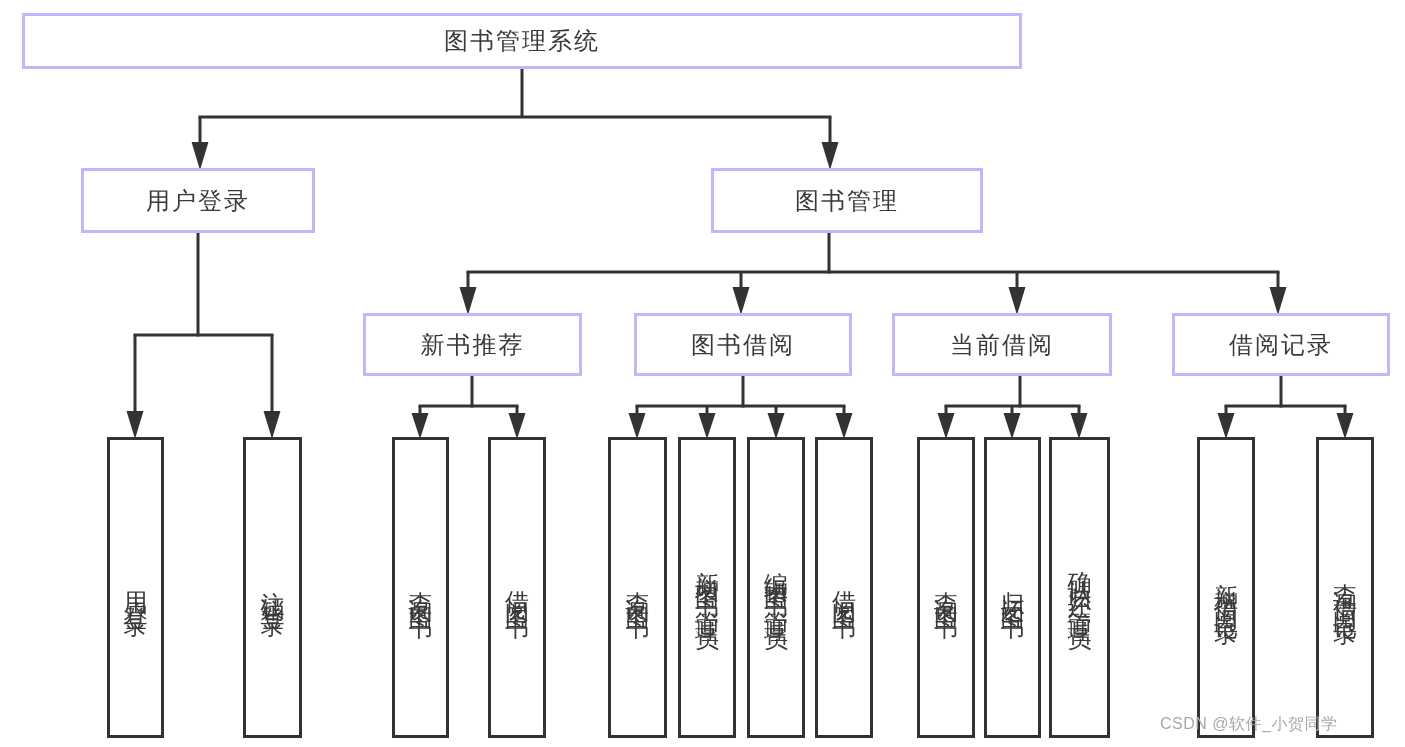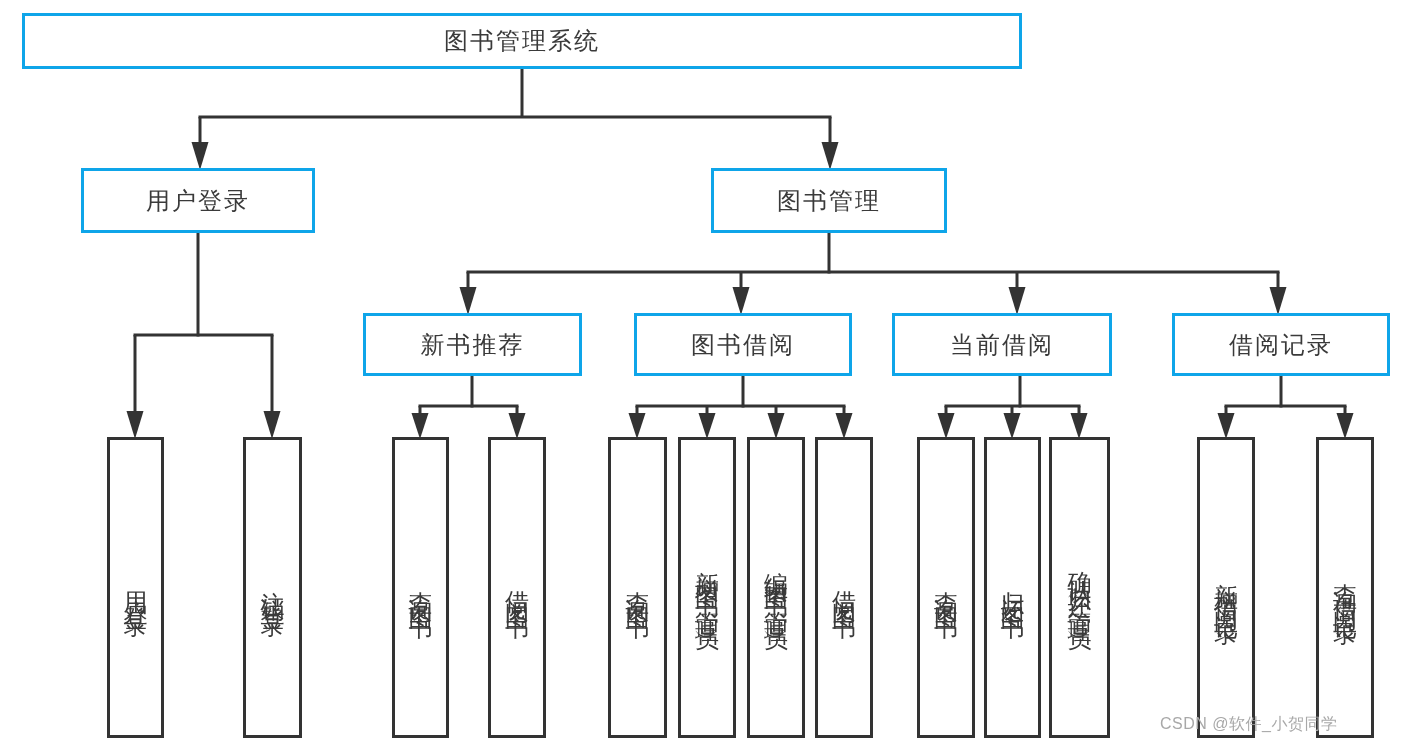--- a/index.html
+++ b/index.html
@@ -8,21 +8,21 @@
     width:1405px;height:747px;
     background:#ffffff;
     font-family:"Liberation Sans","DejaVu Sans",sans-serif;
     overflow:hidden;
   }
   #wires{position:absolute;left:0;top:0;width:1405px;height:747px;}
   .hbox{
     position:absolute;
     box-sizing:border-box;
     background:#ffffff;
-    border:3px solid #0ea5e9;
+    border:3px solid #c4b5fd;
     display:flex;align-items:center;justify-content:center;
     font-size:24px;color:#3a3a3a;letter-spacing:2px;
     white-space:nowrap;
   }
   .vbox{
     position:absolute;
     box-sizing:border-box;
     background:#ffffff;
     border:3px solid #333333;
     display:flex;align-items:center;justify-content:center;
@@ -126,21 +126,21 @@
     </g>
   </svg>
 
   <div class="hbox" style="left:22px;top:13px;width:1000px;height:56px;">
     <span>图书管理系统</span>
   </div>
 
   <div class="hbox" style="left:81px;top:168px;width:234px;height:65px;">
     <span>用户登录</span>
   </div>
-  <div class="hbox" style="left:711px;top:168px;width:236px;height:65px;font-family:Liberation Mono, monospace;">
+  <div class="hbox" style="left:711px;top:168px;width:272px;height:65px;font-family:Liberation Mono, monospace;">
     <span>图书管理</span>
   </div>
 
   <div class="hbox" style="left:363px;top:313px;width:219px;height:63px;align-items:center;">
     <span>新书推荐</span>
   </div>
   <div class="hbox" style="left:634px;top:313px;width:218px;height:63px;align-items:center;">
     <span>图书借阅</span>
   </div>
   <div class="hbox" style="left:892px;top:313px;width:220px;height:63px;">

